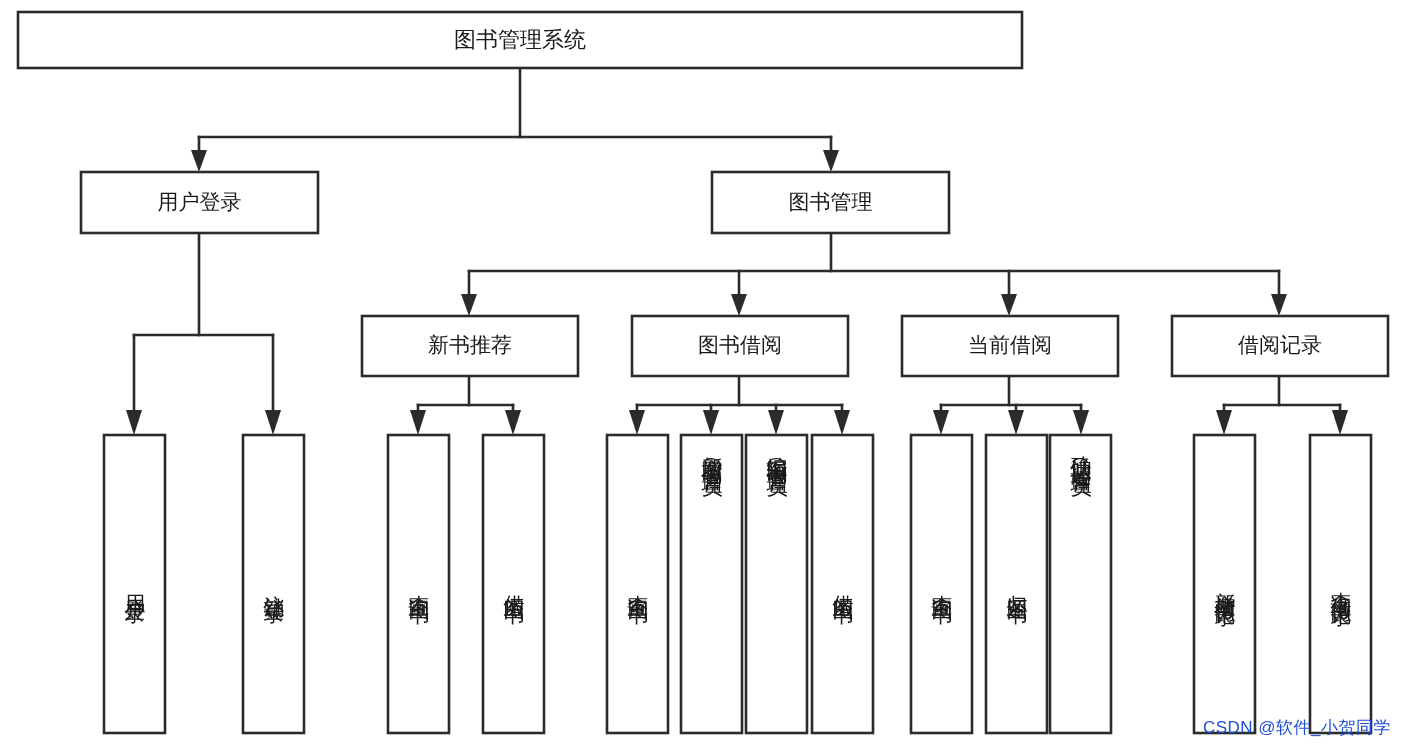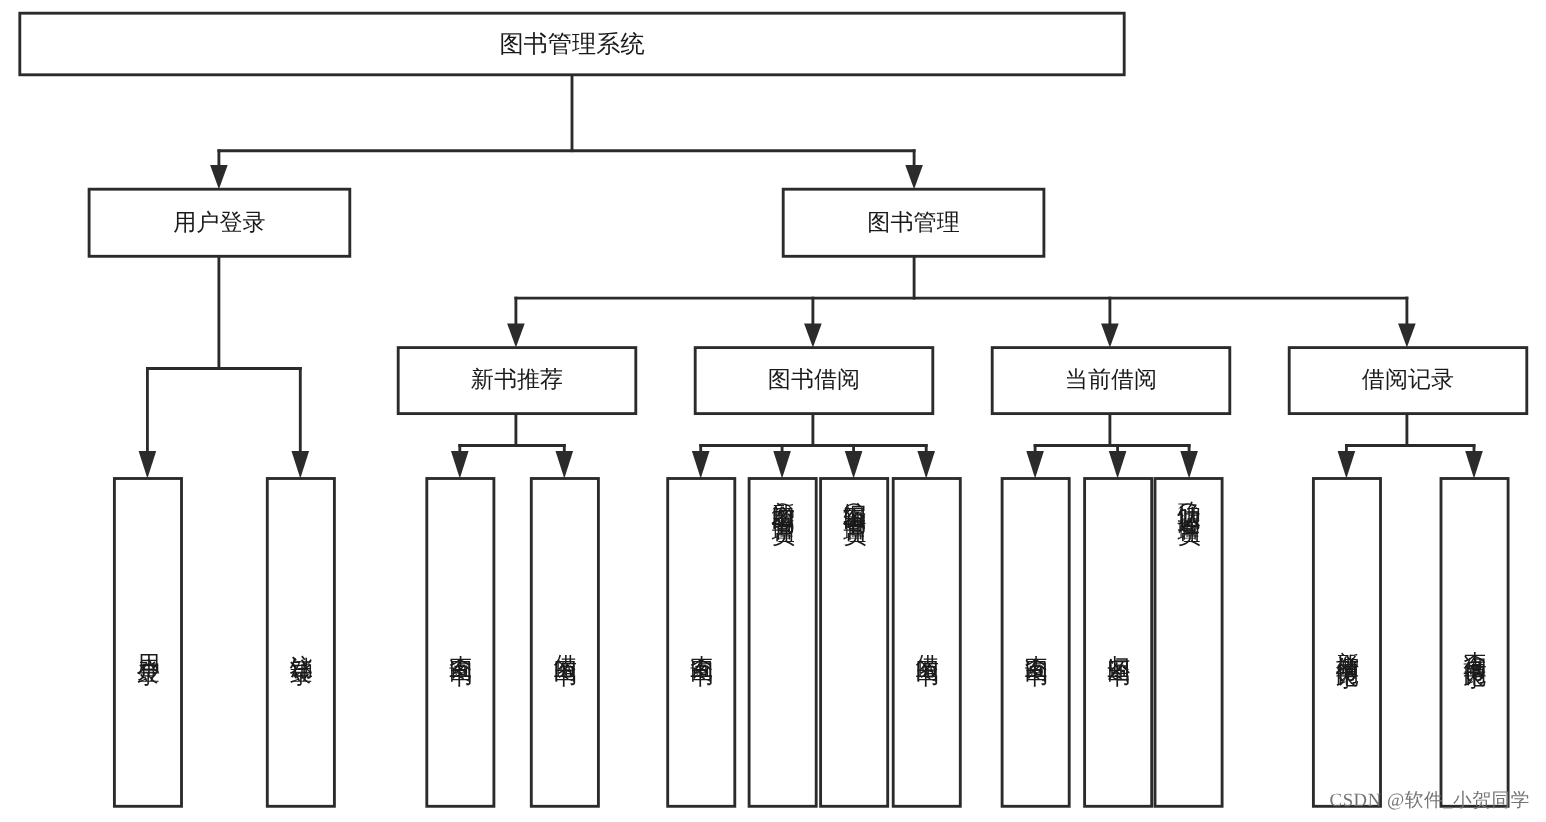--- a/index.html
+++ b/index.html
@@ -67,23 +67,23 @@
     letter-spacing: 3px;
     color: #1a1a1a;
     white-space: nowrap;
     text-align: center;
     pointer-events: none;
   }
   .watermark {
     position: absolute;
     right: 14px;
     bottom: 8px;
-    font-family: Liberation Serif, serif;
+    font-family: Liberation Sans, sans-serif;
     font-size: 17px;
-    color: #737373;
+    color: #1d4ed8;
     letter-spacing: 0.5px;
     white-space: nowrap;
   }
 </style>
 </head>
 <body>
 
 <div id="diagram-root">
 
   <svg id="flowchart" viewBox="0 0 1405 747" xmlns="http://www.w3.org/2000/svg">

